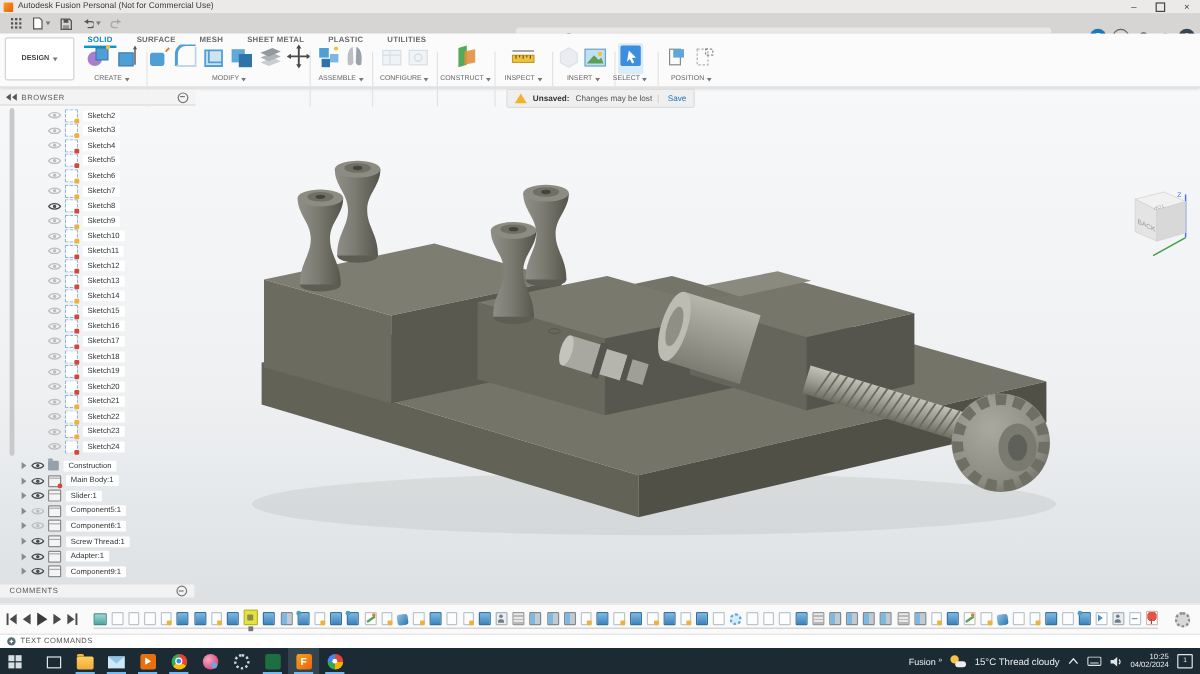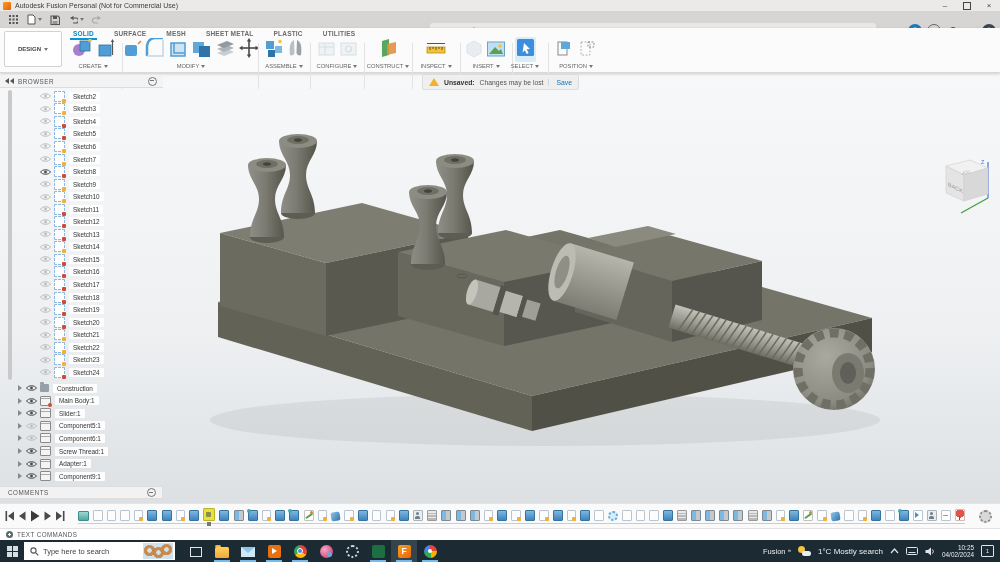--- a/index.html
+++ b/index.html
@@ -1096,32 +1096,20 @@
 
   <div id="taskbar" class="abs">
     <div id="startbtn">
         <div class="winlogo">
           <div></div>
           <div></div>
           <div></div>
           <div></div>
         </div>
       </div>
-    <div id="searchbox">
-      <svg width="9" height="9">
-          <circle cx="3.5" cy="3.5" r="2.6" fill="none" stroke="#555" stroke-width="1.1"></circle>
-          <line x1="5.6" y1="5.6" x2="8.3" y2="8.3" stroke="#555" stroke-width="1.2"></line>
-        </svg>
-      <span>Type here to search</span>
-      <div id="donuts">
-        <span class="donut" style="left:1px;top:2px;"></span>
-        <span class="donut" style="left:10px;top:4px;"></span>
-        <span class="donut" style="left:18px;top:1px;"></span>
-      </div>
-    </div>
     <div style="display:flex;margin-left:8px;">
 
         <div class="tbapp">
           <div class="appic ic-taskview"></div>
         </div>
 
         <div class="tbapp open">
           <div class="appic ic-explorer"></div>
         </div>
 
@@ -1156,21 +1144,21 @@
         <div class="tbapp open">
           <div class="appic ic-photos"></div>
         </div>
       </div>
     <div id="tray">
       <span style="font-size:7.5px;"><span>Fusion</span> <span style="font-size:6px;vertical-align:2px;">»</span></span>
       <span id="weathericon">
           <span class="sun"></span>
           <span class="cloud"></span>
         </span>
-      <span style="font-size:8px;"><b style="font-weight:normal;">1°C</b>&nbsp;<span>Mostly search</span></span>
+      <span style="font-size:8px;"><b style="font-weight:normal;">15°C</b>&nbsp;<span>Thread cloudy</span></span>
       <svg width="9" height="6">
           <polyline points="1,5 4.5,1 8,5" fill="none" stroke="#dfe5e9" stroke-width="1.2"></polyline>
         </svg>
       <svg width="12" height="8">
           <rect x="0.5" y="0.5" width="11" height="7" rx="1" fill="none" stroke="#dfe5e9" stroke-width="1"></rect>
           <line x1="2.5" y1="5.5" x2="9.5" y2="5.5" stroke="#dfe5e9" stroke-width="1"></line>
         </svg>
       <svg width="10" height="9">
           <polygon points="0.5,3 3,3 6,0.5 6,8.5 3,6 0.5,6" fill="#dfe5e9"></polygon>
           <path d="M7.5,2.5 a3,3 0 0 1 0,4" fill="none" stroke="#dfe5e9" stroke-width="1"></path>

